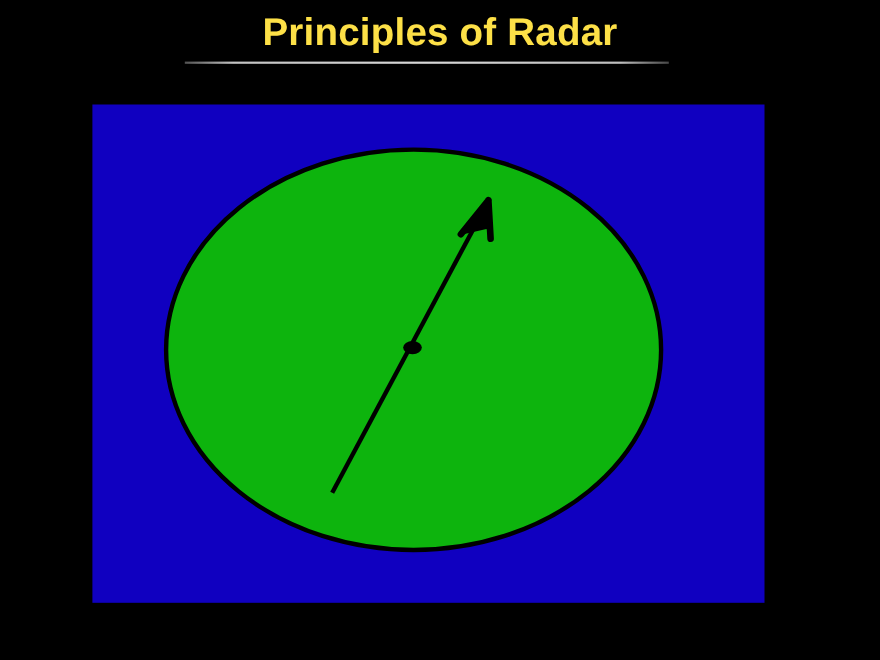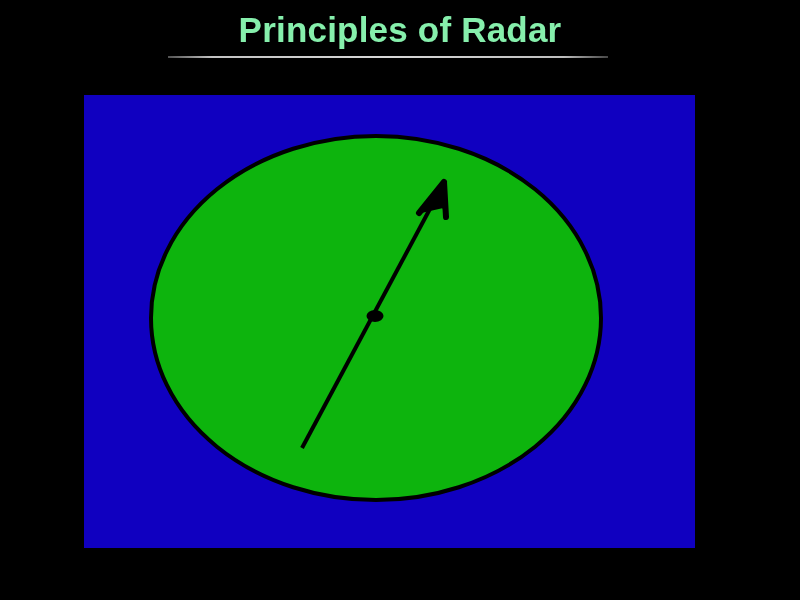--- a/index.html
+++ b/index.html
@@ -28,21 +28,21 @@
     top: 10px;
     width: 800px;
     height: 56px;
     text-align: center;
   }
   #slide-title {
     display: block;
     font-family: "Liberation Sans", sans-serif;
     font-size: 35px;
     font-weight: bold;
-    color: #86efac;
+    color: #fde047;
     letter-spacing: 0.2px;
     line-height: 40px;
     text-align: center;
     white-space: nowrap;
   }
   #title-rule {
     position: absolute;
     left: 168px;
     top: 56px;
     width: 440px;

